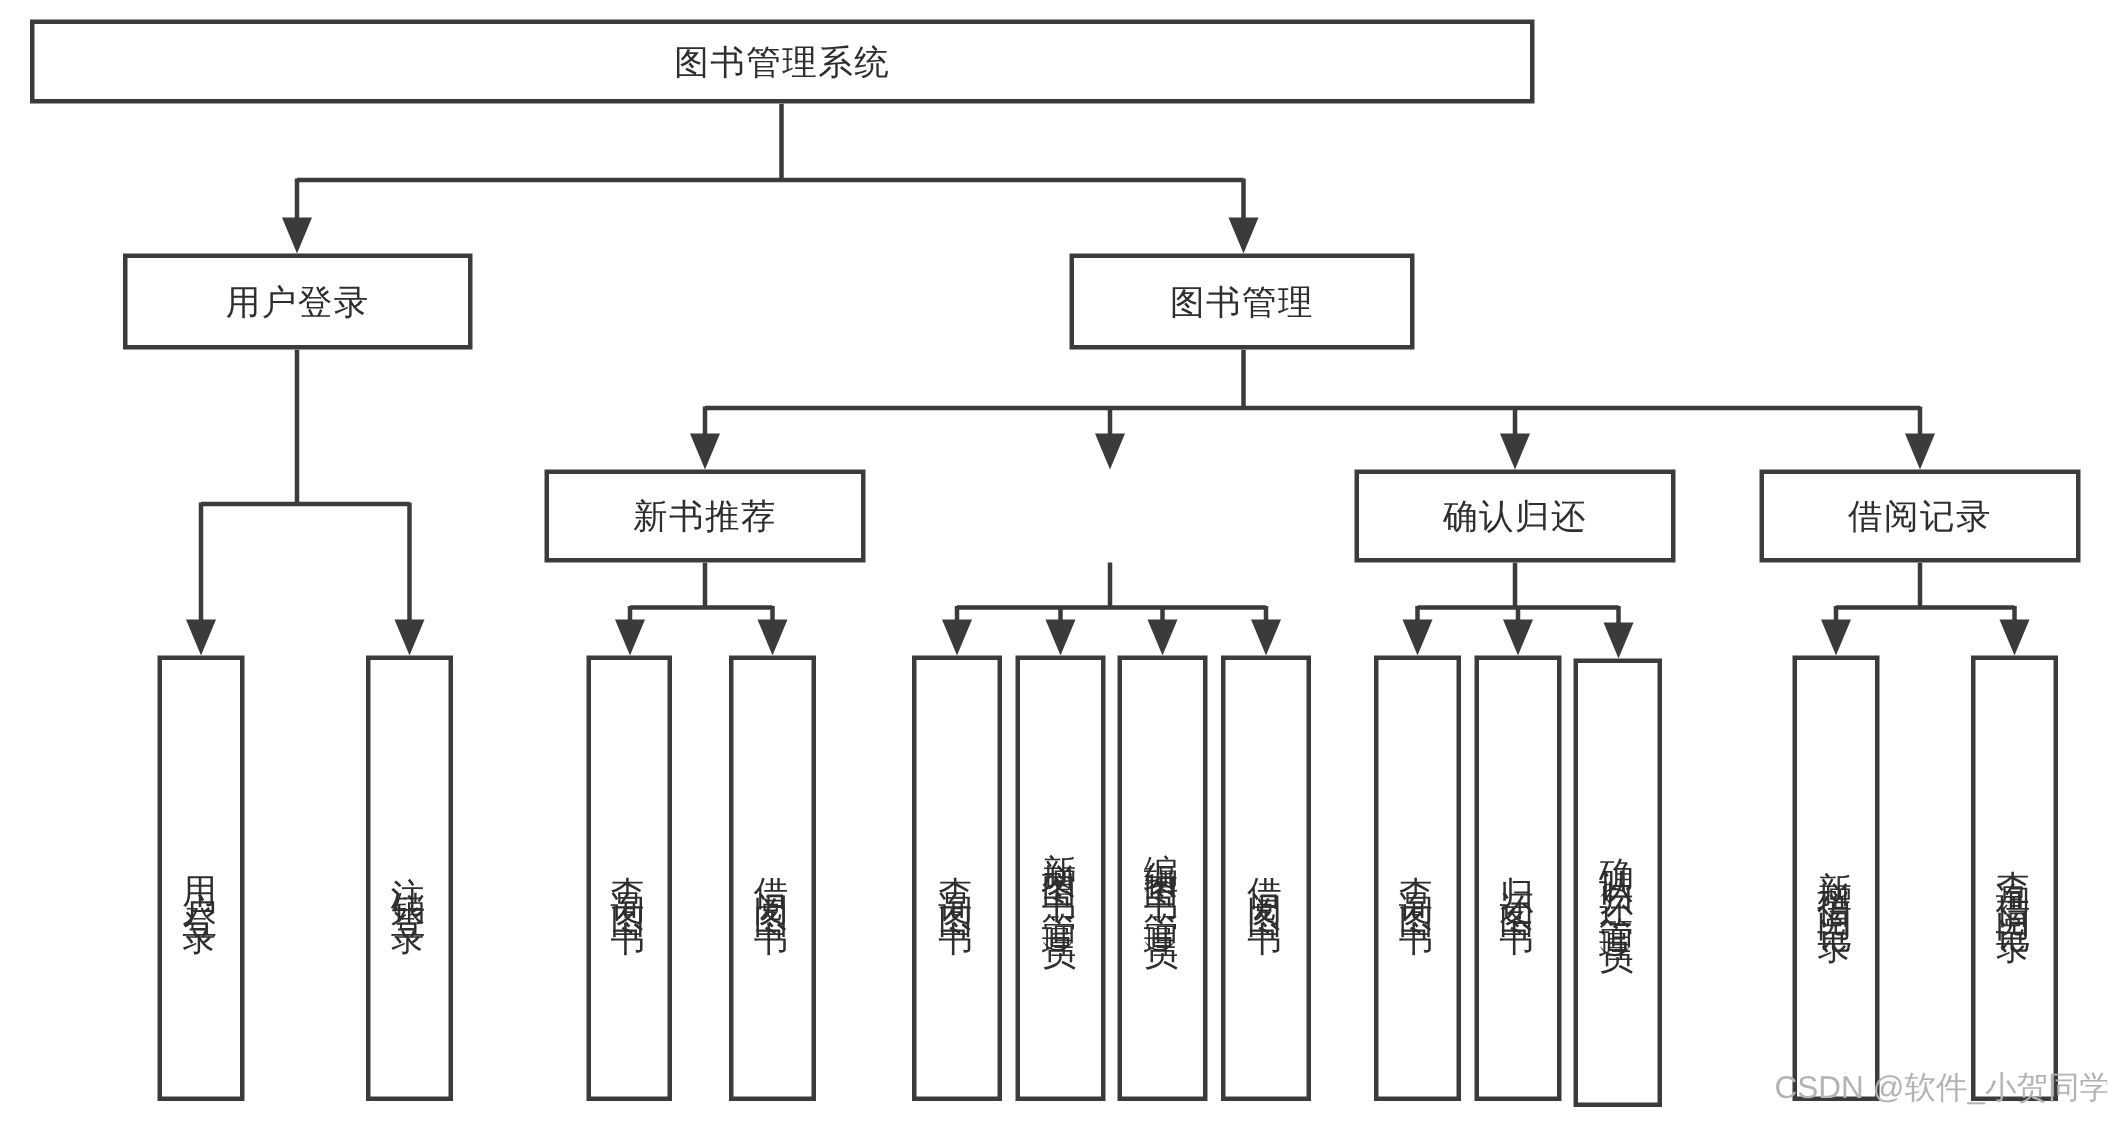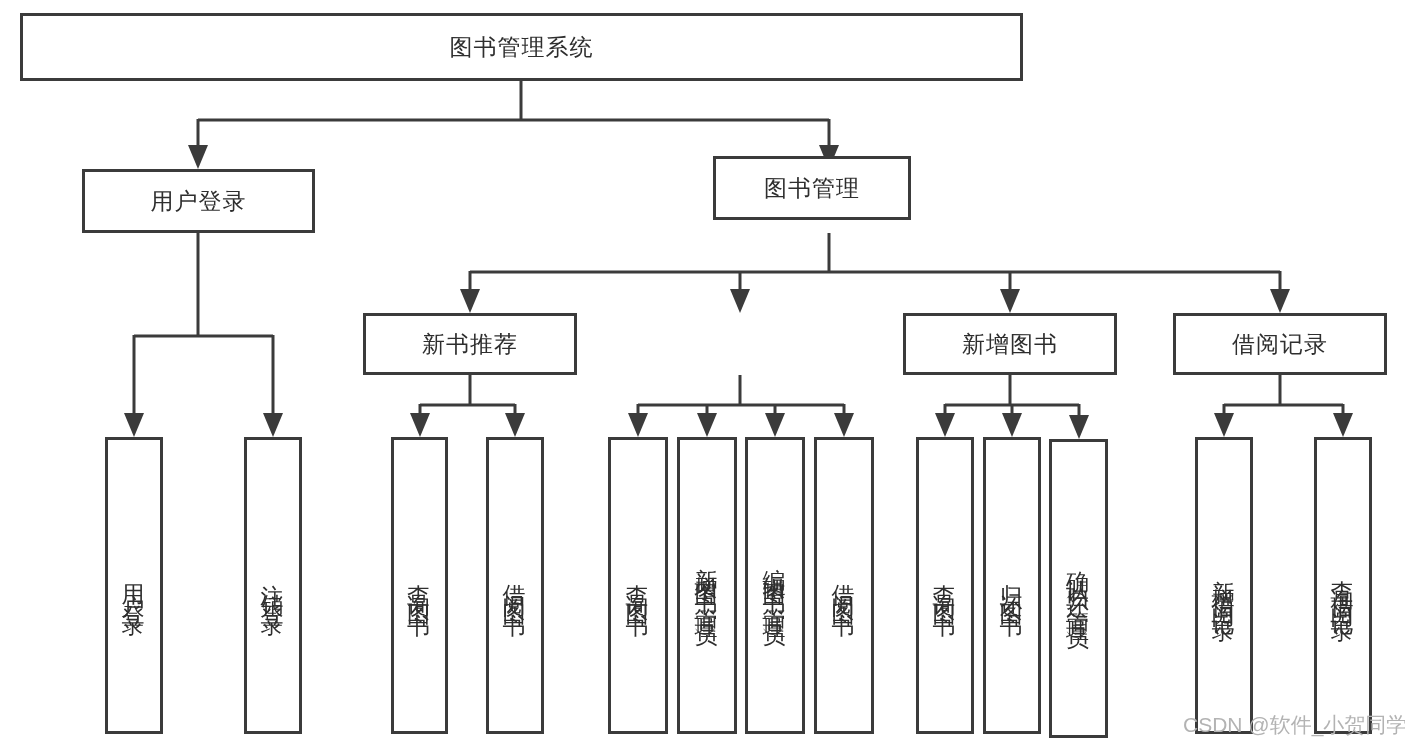--- a/index.html
+++ b/index.html
@@ -124,36 +124,36 @@
     <g>
       <line x1="1280" y1="375" x2="1280" y2="405"></line>
       <line x1="1224" y1="405" x2="1343" y2="405"></line>
       <line x1="1224" y1="404" x2="1224" y2="415"></line>
       <polygon points="1214,413 1234,413 1224,437"></polygon>
       <line x1="1343" y1="404" x2="1343" y2="415"></line>
       <polygon points="1333,413 1353,413 1343,437"></polygon>
     </g>
   </svg>
 
-  <div class="node h" style="left:20px;top:13px;width:1003px;height:68px">
+  <div class="node h" style="left:20px;top:13px;width:1003px;height:56px">
     <span class="lbl">图书管理系统</span>
   </div>
 
   <div class="node h" style="left:82px;top:169px;width:233px;height:64px">
     <span class="lbl">用户登录</span>
   </div>
-  <div class="node h" style="left:713px;top:156px;width:198px;height:64px">
+  <div class="node h" style="left:713px;top:169px;width:230px;height:64px">
     <span class="lbl">图书管理</span>
   </div>
 
   <div class="node h" style="left:363px;top:313px;width:214px;height:62px">
     <span class="lbl">新书推荐</span>
   </div>
   <div class="node h" style="left:903px;top:313px;width:214px;height:62px">
-    <span class="lbl">新增图书</span>
+    <span class="lbl">确认归还</span>
   </div>
   <div class="node h" style="left:1173px;top:313px;width:214px;height:62px">
     <span class="lbl">借阅记录</span>
   </div>
 
   <div class="node v wide" style="left:105px;top:437px;width:58px;height:297px">
     <span class="lbl">用户登录</span>
   </div>
   <div class="node v wide" style="left:244px;top:437px;width:58px;height:297px">
     <span class="lbl">注销登录</span>

